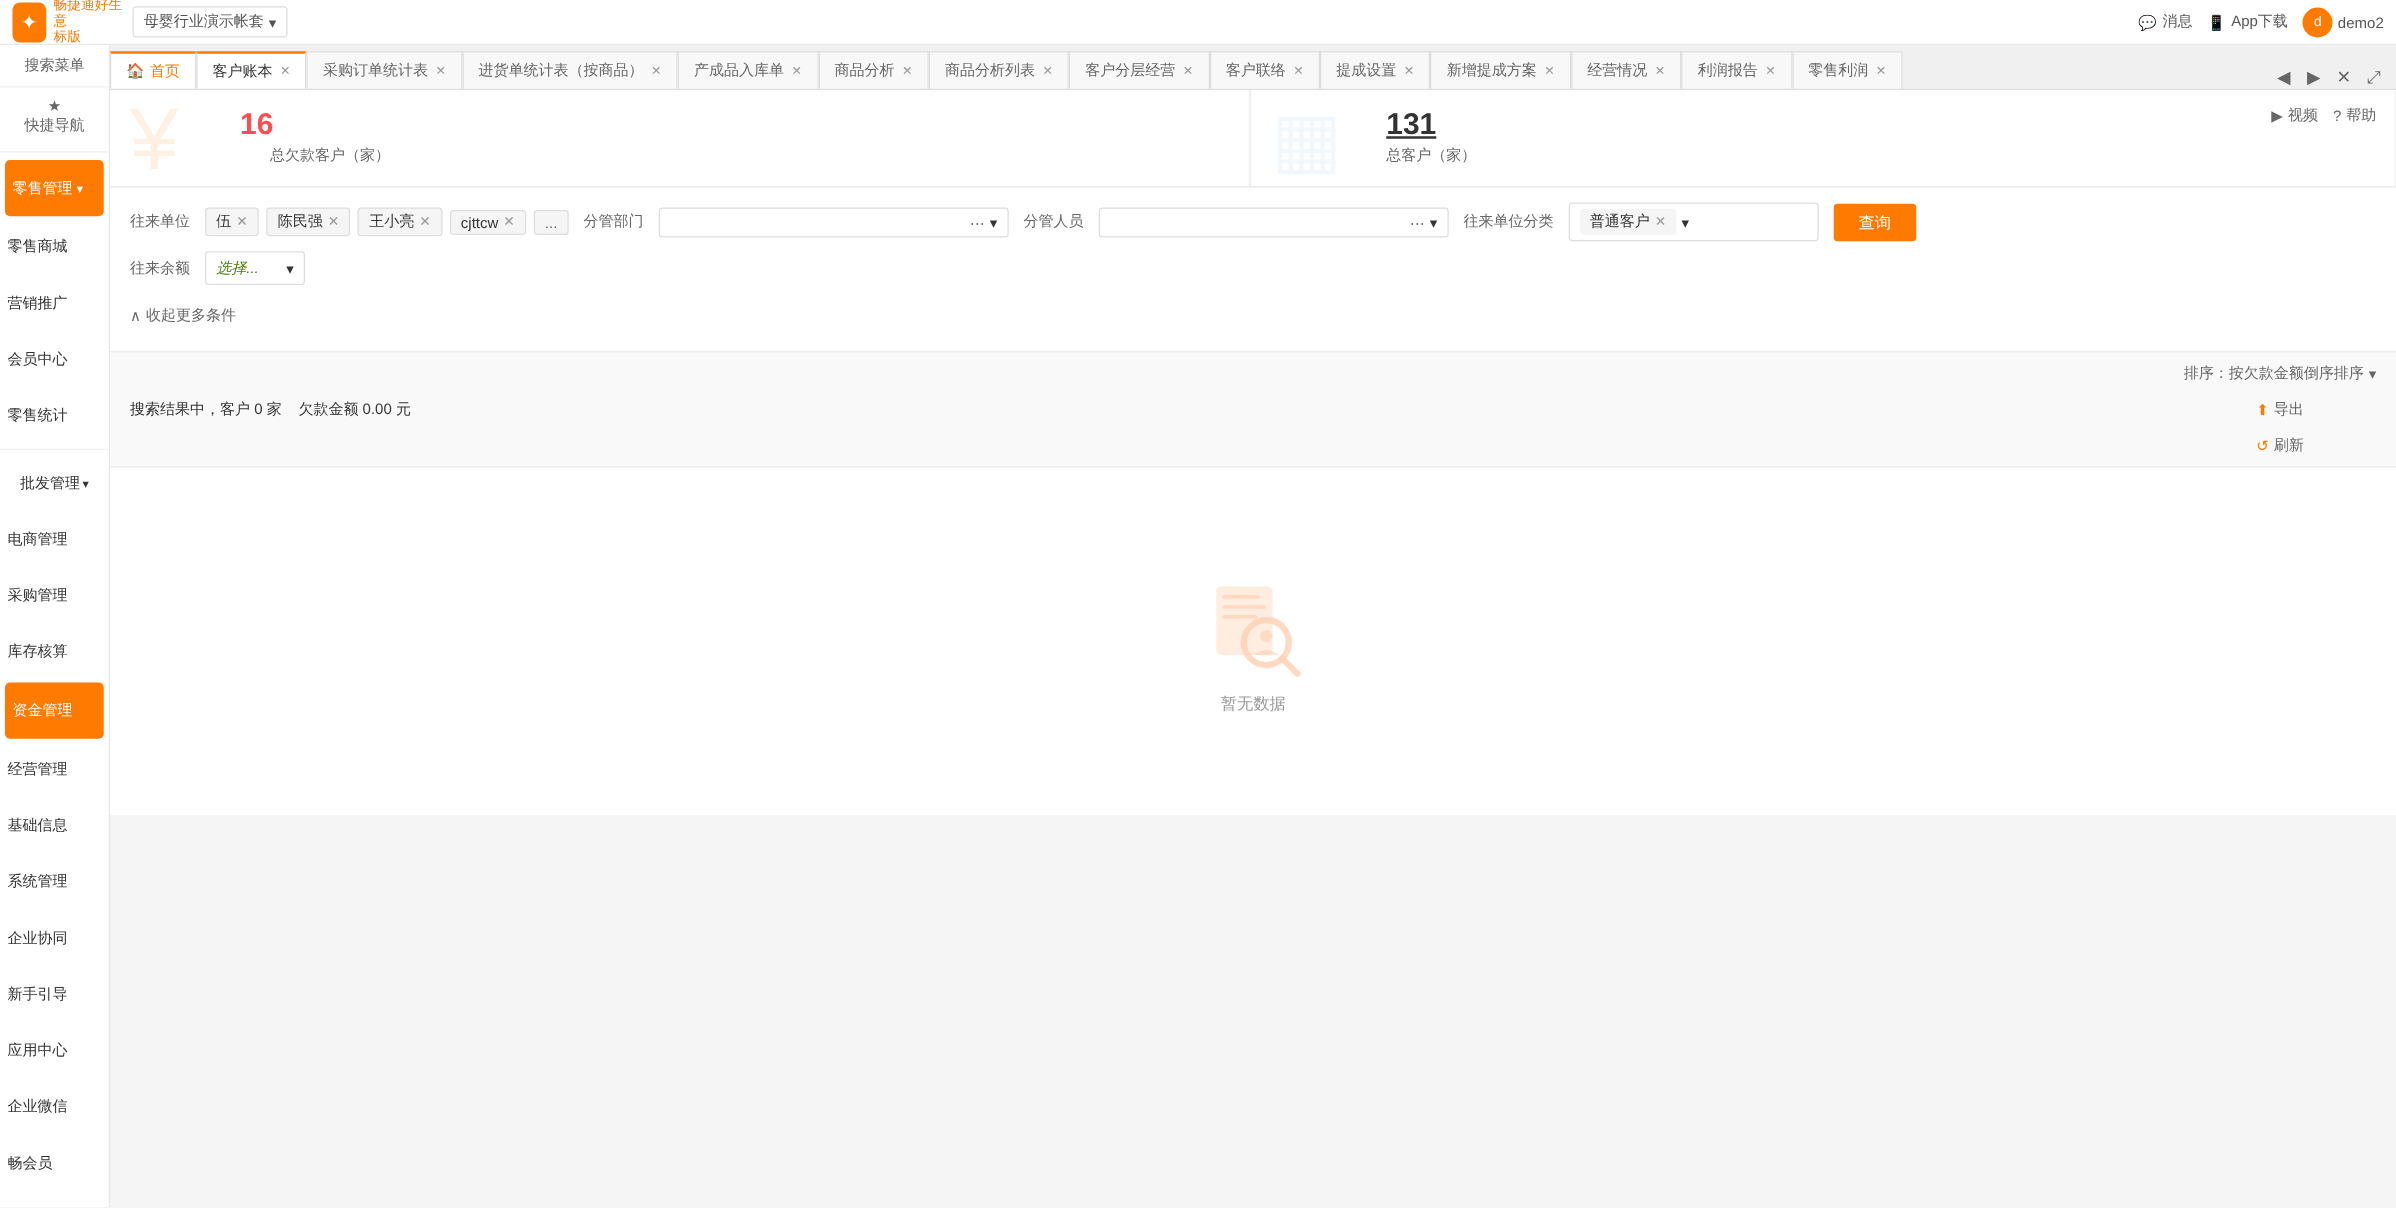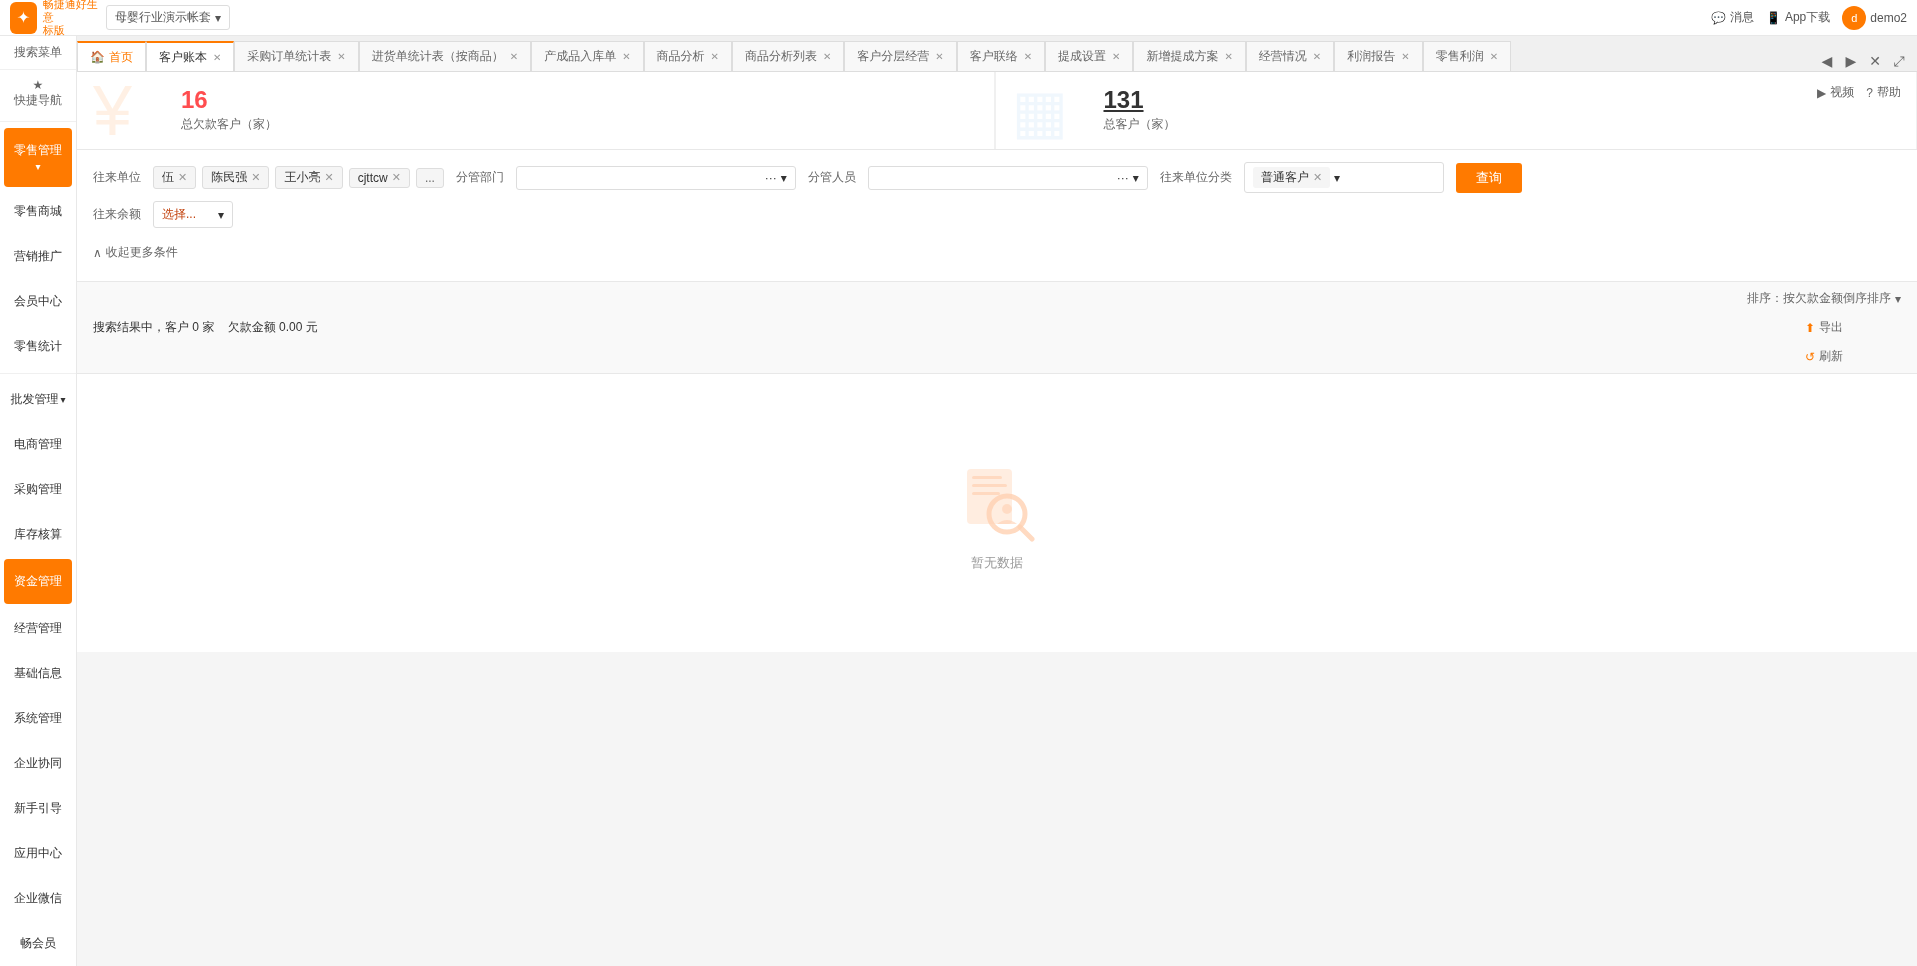--- a/index.html
+++ b/index.html
@@ -21,24 +21,24 @@
     .logo-text { font-size: 11px; color: #ff7a00; line-height: 1.2; }
     .industry-select { display: flex; align-items: center; gap: 4px; border: 1px solid #ddd; border-radius: 3px; padding: 3px 8px; cursor: pointer; font-size: 12px; color: #555; background: #fff; }
     .topbar-right { display: flex; align-items: center; gap: 12px; }
     .topbar-btn { display: flex; align-items: center; gap: 4px; font-size: 12px; color: #555; cursor: pointer; }
     .avatar { width: 24px; height: 24px; border-radius: 50%; background: #ff7a00; display: flex; align-items: center; justify-content: center; color: #fff; font-size: 11px; }
 
     
     .main-container { display: flex; flex: 1; overflow: hidden; }
 
     
-    .sidebar { width: 77px; background: #fff; border-right: 1px solid #e8e8e8; display: flex; flex-direction: column; overflow-y: auto; }
+    .sidebar { width: 88px; background: #fff; border-right: 1px solid #e8e8e8; display: flex; flex-direction: column; overflow-y: auto; }
     .sidebar-search { padding: 8px 6px; font-size: 12px; color: #666; text-align: center; cursor: pointer; border-bottom: 1px solid #f0f0f0; }
     .sidebar-nav { padding: 8px 6px; font-size: 12px; color: #666; text-align: center; cursor: pointer; }
-    .sidebar-item { padding: 14px 6px; font-size: 12px; color: #333; text-align: center; cursor: pointer; transition: background 0.2s; }
+    .sidebar-item { padding: 14px 6px; font-size: 12px; color: #333; text-align: left; cursor: pointer; transition: background 0.2s; }
     .sidebar-item.active { background: #ff7a00; color: #fff; border-radius: 4px; margin: 2px 4px; }
     .sidebar-item.has-sub { display: flex; align-items: center; justify-content: center; gap: 2px; }
     .sidebar-divider { height: 1px; background: #f0f0f0; margin: 4px 0; }
 
     
     .content-area { flex: 1; display: flex; flex-direction: column; overflow: hidden; }
 
     
     .tab-bar { height: 36px; background: #f0f0f0; display: flex; align-items: flex-end; padding: 0 0 0 0; overflow: hidden; border-bottom: 1px solid #ddd; }
     .tab { display: flex; align-items: center; gap: 4px; padding: 0 12px; height: 30px; font-size: 12px; cursor: pointer; border: 1px solid #ddd; border-bottom: none; background: #f8f8f8; color: #666; white-space: nowrap; position: relative; }
@@ -267,21 +267,21 @@
         <div class="tab-action-btn">⤢</div>
       </div>
     </div>
 
     <div class="page-content">
 
       <div class="stats-bar">
         <div class="stat-item">
           <div style="position:absolute; left:16px; top:50%; transform:translateY(-50%); opacity:0.1; font-size:70px; color:#ff7a00;">¥</div>
           <div class="stat-value" style="margin-left: 80px;">16</div>
-          <div class="stat-label" style="margin-left: 80px;">总欠款客户（家）</div>
+          <div class="stat-label" style="margin-left: 104px;">总欠款客户（家）</div>
         </div>
         <div class="stat-item" style="flex: 1; border-left: 1px solid #f0f0f0; padding-left: 28px;">
           <div style="position:absolute; left:16px; top:50%; transform:translateY(-50%); opacity:0.08; font-size:60px; color:#4a9fea;">▦</div>
           <div class="stat-value dark" style="margin-left: 80px; text-decoration: underline;">131</div>
           <div class="stat-label" style="margin-left: 80px;">总客户（家）</div>
         </div>
         <div class="stats-actions">
           <div class="stats-action-btn">
             <span>▶</span>
             <span>视频</span>
@@ -333,21 +333,21 @@
               <span>普通客户</span>
               <span class="filter-tag-close">✕</span>
             </div>
             <span>▾</span>
           </div>
           <button class="query-btn">查询</button>
         </div>
         <div class="filter-row">
           <div class="filter-label">往来余额</div>
           <div class="filter-select filter-select-sm">
-            <span style="color:#c2410c; flex:1;">选择...</span>
+            <span style="color:#4d7c0f; flex:1;font-style:italic;">选择...</span>
             <span>▾</span>
           </div>
         </div>
         <div style="text-align:center; padding: 4px 0;">
           <div class="collapse-btn">
             <span>∧</span>
             <span>收起更多条件</span>
           </div>
         </div>
       </div>

